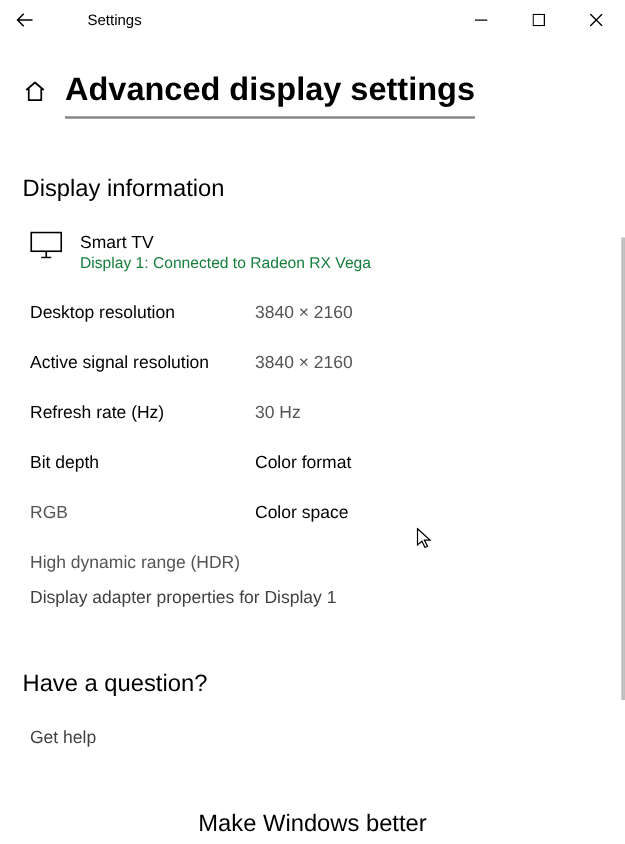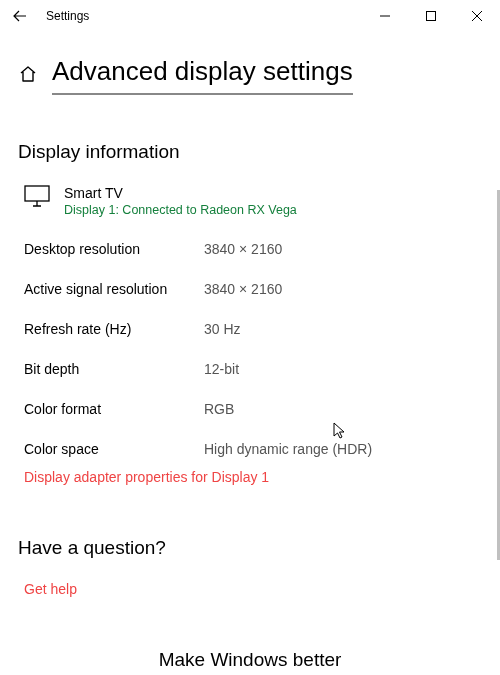--- a/index.html
+++ b/index.html
@@ -11,20 +11,21 @@
     background: #ffffff;
     color: #000;
     overflow: hidden;
     position: relative;
   }
   .titlebar {
     display: flex;
     align-items: center;
     height: 32px;
     padding: 0;
+    gap: 24px;
   }
   .titlebar .back {
     width: 40px;
     display: flex;
     align-items: center;
     justify-content: center;
     cursor: pointer;
     font-size: 16px;
   }
   .titlebar .title {
@@ -46,21 +47,21 @@
   .win-btn svg { display:block; }
   .header {
     display: flex;
     align-items: center;
     padding: 24px 18px 10px 18px;
     gap: 14px;
   }
   .home-icon { cursor: pointer; }
   .page-title {
     font-size: 26px;
-    font-weight: 400;
+    font-weight: 700;
     border-bottom: 2px solid #888;
     padding-bottom: 6px;
   }
   .content {
     padding: 18px 18px 0 18px;
   }
   .section-heading {
     font-size: 19px;
     font-weight: 500;
     margin: 18px 0 22px 0;
@@ -83,21 +84,21 @@
   .info-table {
     display: grid;
     grid-template-columns: 180px 1fr;
     row-gap: 24px;
     font-size: 14px;
     margin-bottom: 12px;
     padding-left: 6px;
   }
   .info-val { color: #555; }
   .link {
-    color: #ef4444;
+    color: #404040;
     font-size: 14px;
     cursor: pointer;
     padding-left: 6px;
   }
   .spacer { height: 34px; }
   .scrollbar {
     position: absolute;
     right: 0;
     top: 190px;
     width: 3px;
@@ -167,21 +168,20 @@
   </div>
 
   <div class="info-table">
     <div>Desktop resolution</div>
     <div class="info-val">3840 × 2160</div>
     <div>Active signal resolution</div>
     <div class="info-val">3840 × 2160</div>
     <div>Refresh rate (Hz)</div>
     <div class="info-val">30 Hz</div>
     <div>Bit depth</div>
-    <div class="info-val">12-bit</div>
     <div>Color format</div>
     <div class="info-val">RGB</div>
     <div>Color space</div>
     <div class="info-val">High dynamic range (HDR)</div>
   </div>
 
   <div class="link">Display adapter properties for Display 1</div>
 
   <div class="spacer"></div>
 

